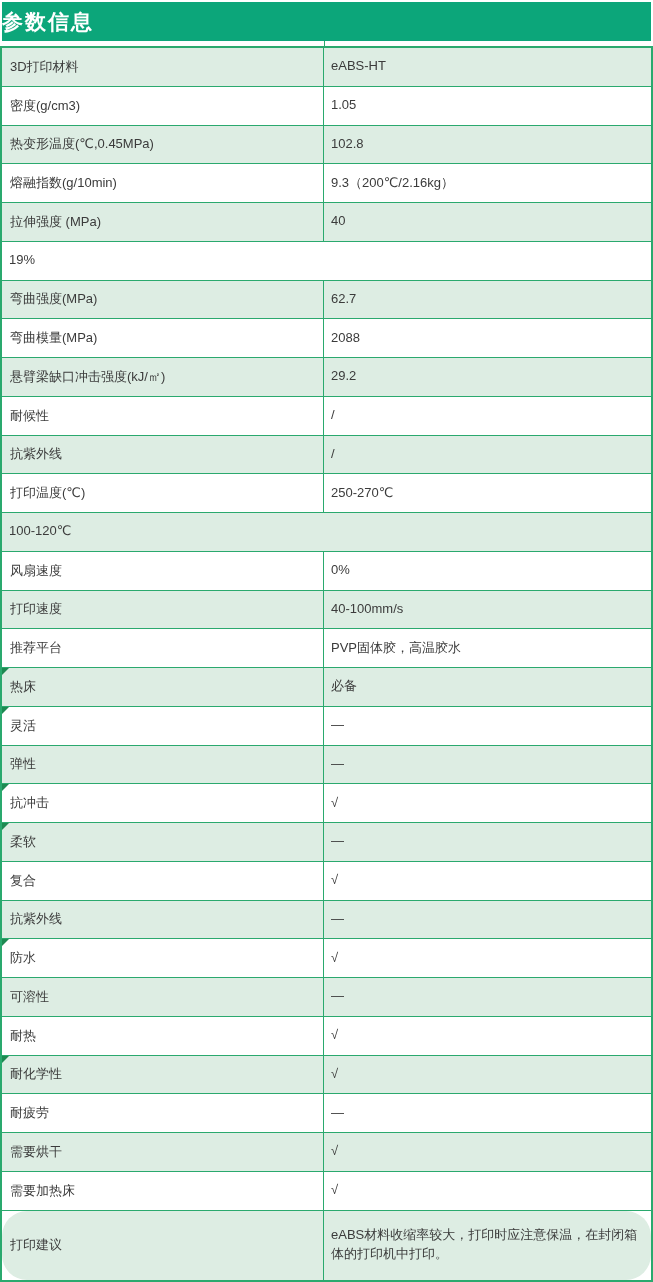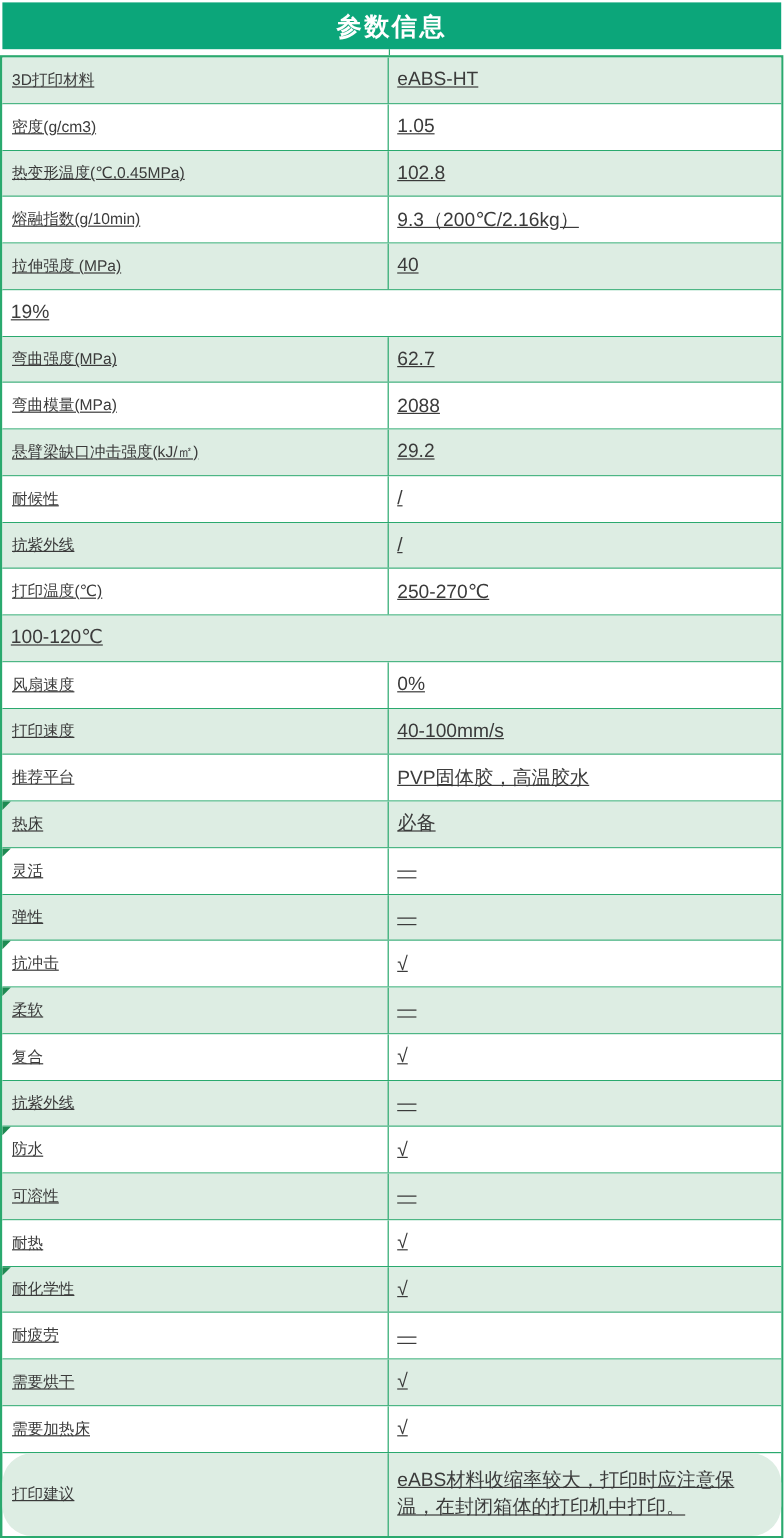--- a/index.html
+++ b/index.html
@@ -8,46 +8,46 @@
   }
   *{box-sizing:border-box; margin:0; padding:0;}
   html,body{background:#fff;}
   body{
     width:653px; height:1282px; position:relative; overflow:hidden;
     font-family:"Liberation Sans","DejaVu Sans",sans-serif; color:var(--text);
   }
   .title-bar{
     position:absolute; left:2px; top:2px; width:649px; height:39px;
     background:var(--header_bg); color:var(--header_text);
-    display:flex; align-items:center; justify-content:center;
+    display:flex; align-items:center; 
     font-size:21px; font-weight:bold; letter-spacing:2px;
   }
   .gap-divider{
     position:absolute; left:324px; top:41px; width:1px; height:5px;
     background:var(--border);
   }
   .ptable{
     position:absolute; left:0; top:46px; width:653px; height:1236px;
     border:2px solid var(--border);
-    display:flex; flex-direction:column; background:var(--row_bg);text-decoration:underline;
+    display:flex; flex-direction:column; background:var(--row_bg);
   }
   .row{
     display:flex; flex:0 0 auto; height:38.75px;
     border-bottom:1px solid var(--border); background:var(--row_bg);
   }
   .row:nth-child(odd){background:var(--row_alt_bg);}
   .row:last-child{flex:1 1 auto; height:auto; border-bottom:none;border-radius:25px;}
   .lab{
     width:322px; flex:0 0 322px; border-right:1px solid var(--border);
     display:flex; align-items:center; padding-left:8px; position:relative;
     font-size:13px;
   }
   .val{
     flex:1 1 auto; display:flex; align-items:center;
-    padding:3px 8px 3px 7px; font-size:16px; line-height:1.45;
+    padding:3px 8px 3px 7px; font-size:13px; line-height:1.45;
   }
   .marker{
     position:absolute; left:0; top:0; width:0; height:0;
     border-top:7px solid var(--marker); border-right:7px solid transparent;
   }
 </style>
 </head>
 <body>
 
 <div class="title-bar">

